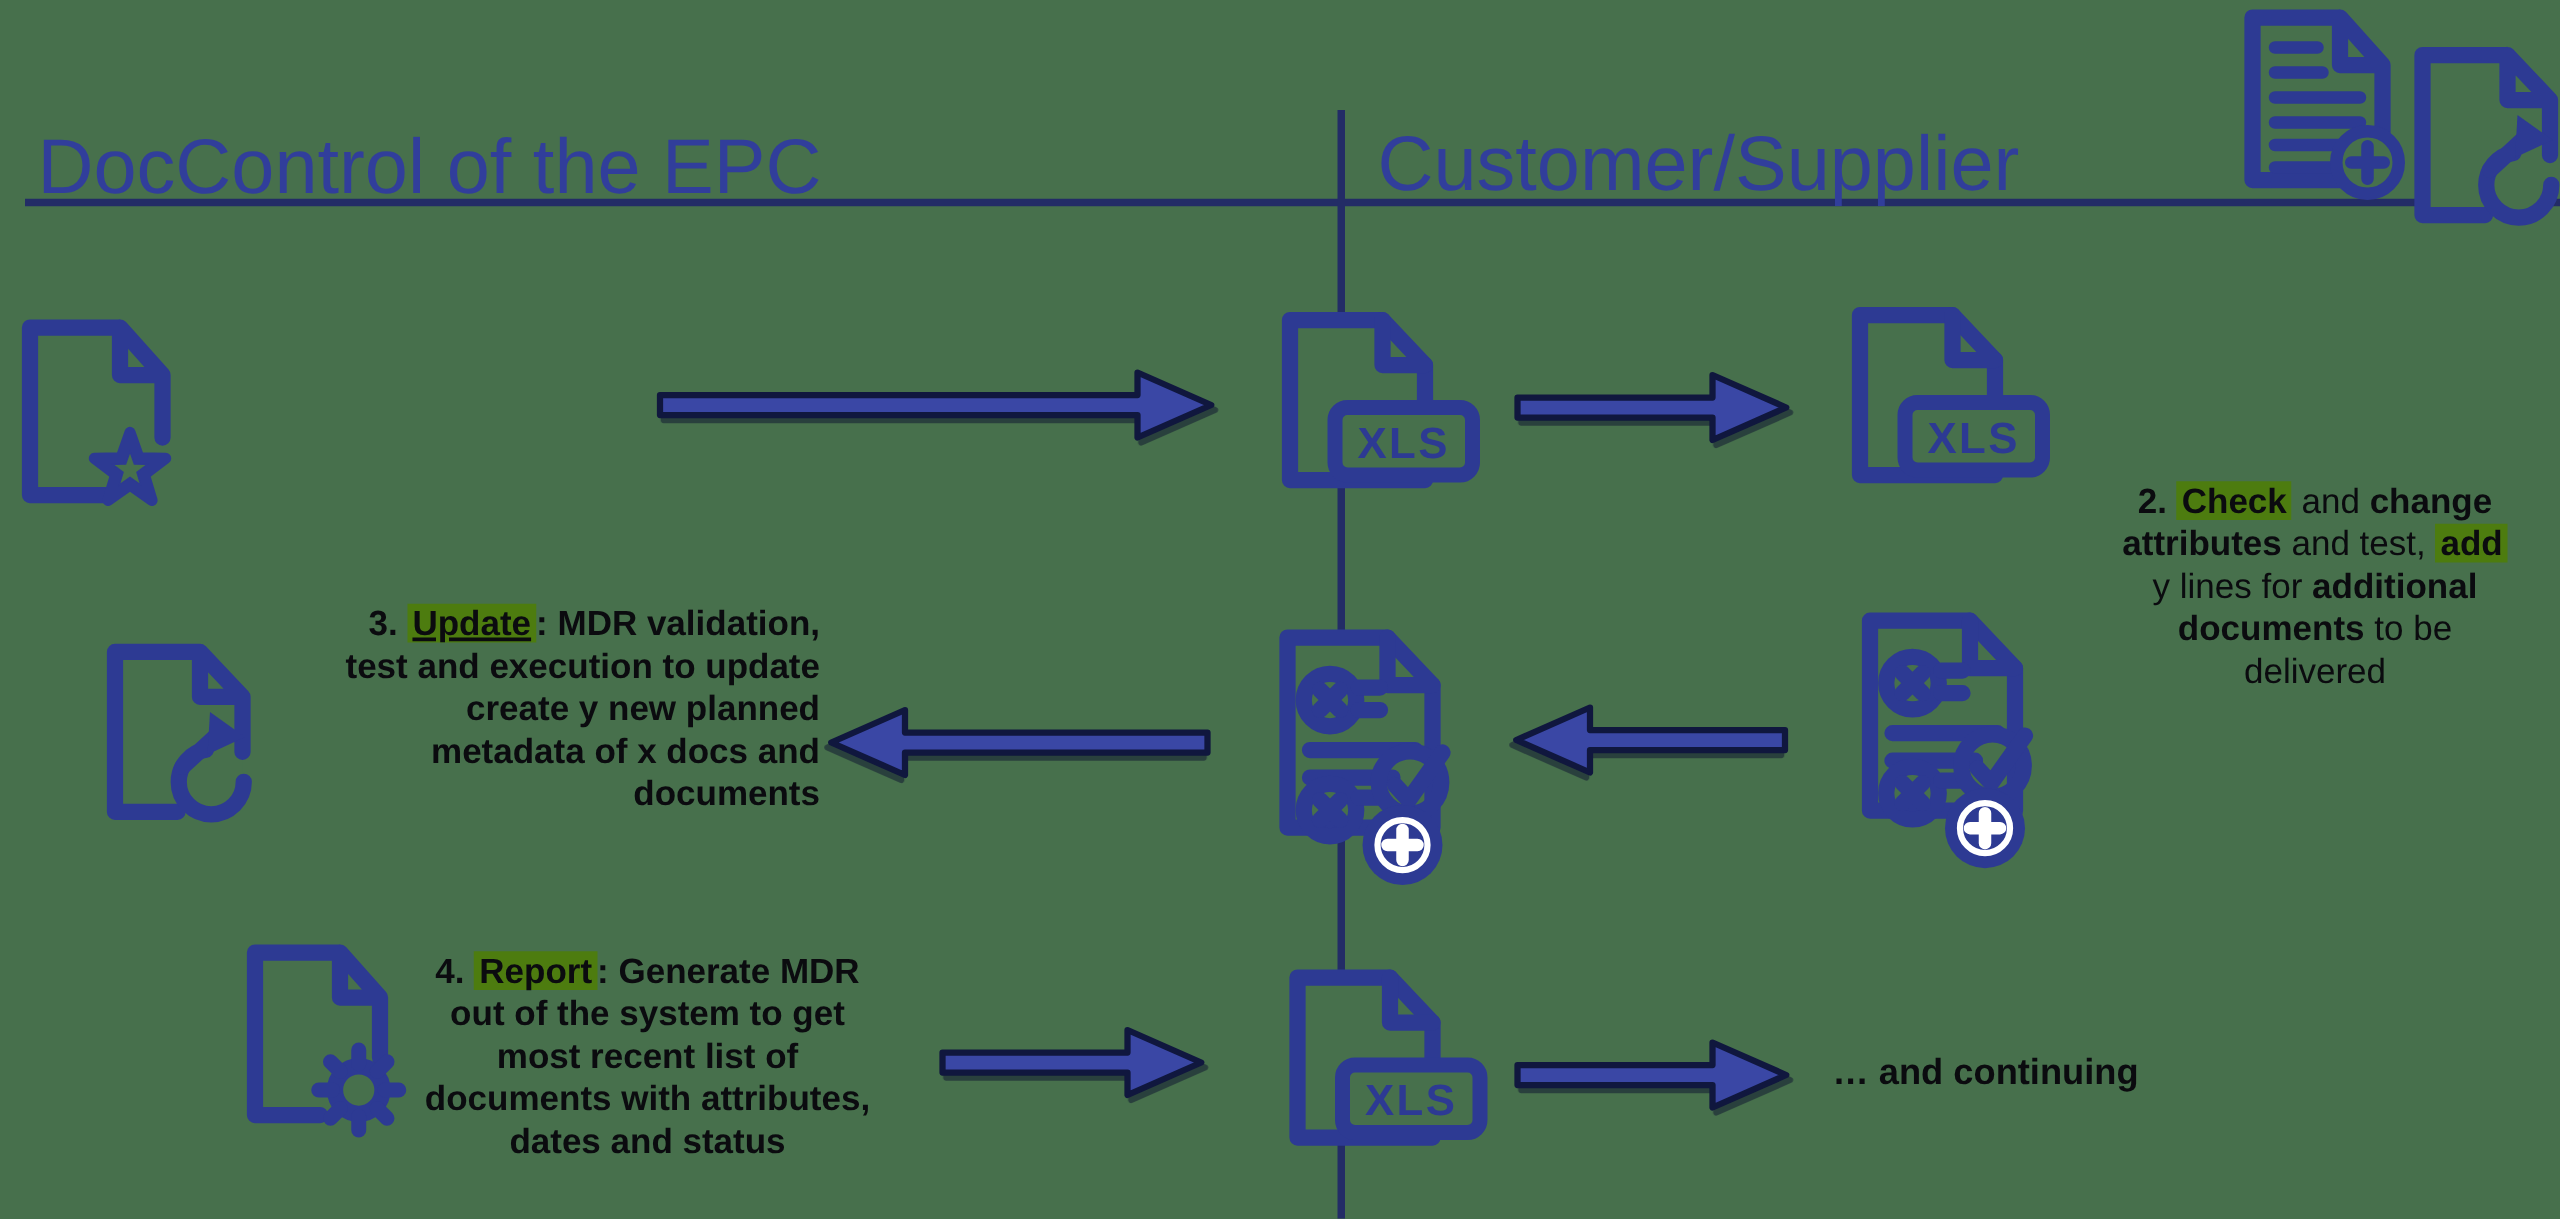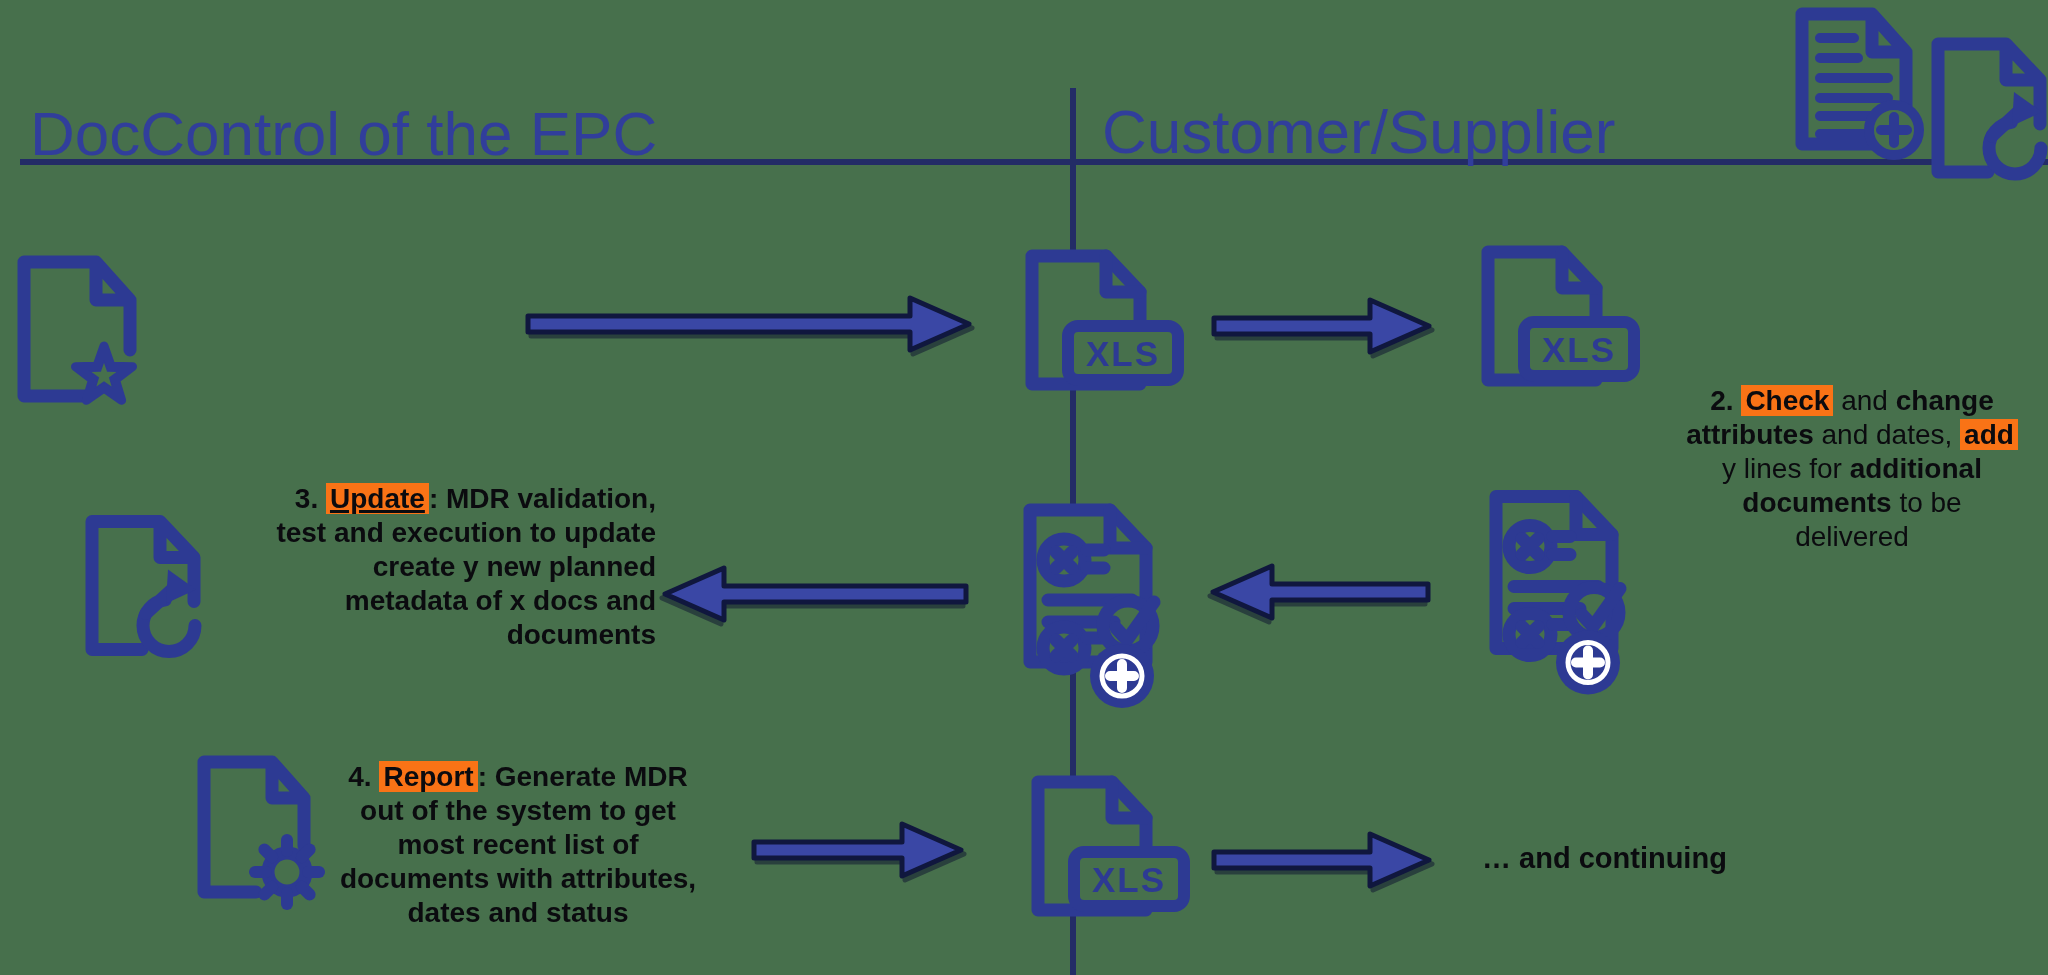--- a/index.html
+++ b/index.html
@@ -28,21 +28,21 @@
   
   .arrow{z-index:2;filter:drop-shadow(3px 4px 0 rgba(12,16,45,.5));}
   .arrow path{fill:#3A47A5;stroke:#10173E;stroke-width:5;stroke-linejoin:round;}
   .arrow.left{transform:scaleX(-1);}
   
   .note{
     z-index:2;color:#0B0B0F;font-size:28px;line-height:34px;text-align:center;
   }
   .note .b{font-weight:700;}
   .note.allbold{font-weight:700;}
-  .hl{background:#f97316;padding:0 4px;}
+  .hl{background:#4d7c0f;padding:0 4px;}
   .u{text-decoration:underline;text-decoration-thickness:3px;}
   .xls-text{font-weight:700;font-size:35px;letter-spacing:2px;fill:#2D3A93;}
   .continuing{z-index:2;color:#0B0B0F;font-size:29px;font-weight:700;white-space:nowrap;}
 </style>
 </head>
 <body style="background: rgb(71, 112, 76);">
 
 <div class="abs lane-title" style="left:30px;top:98px;">DocControl of the EPC</div>
 <div class="abs lane-title" style="left:1102px;top:96px;">Customer/Supplier</div>
 
@@ -88,21 +88,21 @@
 
 <svg class="abs icon" style="left:1474px;top:240px;" width="165" height="152" viewBox="0 0 165 152">
   <path class="ic fillbg" d="M14,12 H88 L122,48 V140 H14 Z"></path>
   <path class="ic" d="M88,12 V48 H122"></path>
   <rect class="fillbg" x="50" y="82" width="110" height="54" rx="10" stroke="#2D3A93" stroke-width="12"></rect>
   <text class="xls-text" x="105" y="122" text-anchor="middle">XLS</text>
 </svg>
 
 <div class="abs note" style="left:1652px;top:384px;width:400px;">
     <div><span class="b">2. </span><span class="b hl">Check</span><span> and </span><span class="b">change</span></div>
-    <div><span class="b">attributes</span><span> and dates, </span><span class="b hl">add</span></div>
+    <div><span class="b">attributes</span><span> and test, </span><span class="b hl">add</span></div>
     <div><span>y lines for </span><span class="b">additional</span></div>
     <div><span class="b">documents</span><span> to be</span></div>
     <div><span>delivered</span></div>
   </div>
 
 <svg class="abs icon" style="left:80px;top:508px;" width="128" height="155" viewBox="0 0 128 152">
   <path class="fillbg" d="M12,12 H80 L114,48 V140 H12 Z" stroke="none"></path>
   <path class="ic" d="M12,12 H80 M80,12 V48 H114 M80,12 L114,48 M114,48 V92 M12,12 V140 M12,140 H62"></path>
   <circle class="ic" cx="89" cy="116" r="26" stroke-width="12" stroke-dasharray="118 45" stroke-linecap="butt"></circle>
   <path class="ic" d="M66,104 L92,80" stroke-width="12"></path>
@@ -188,13 +188,13 @@
   <path class="ic fillbg" d="M14,12 H88 L122,48 V140 H14 Z"></path>
   <path class="ic" d="M88,12 V48 H122"></path>
   <rect class="fillbg" x="50" y="82" width="110" height="54" rx="10" stroke="#2D3A93" stroke-width="12"></rect>
   <text class="xls-text" x="105" y="122" text-anchor="middle">XLS</text>
 </svg>
 
 <svg class="abs arrow" style="left:1208px;top:828px;" width="226" height="64" viewBox="0 0 226 64">
   <path d="M6,24 H162 V6 L221,32 L162,58 V40 H6 Z"></path>
 </svg>
 
-<div class="abs continuing" style="left:1466px;top:842px;margin-left:16px;">… and continuing</div>
+<div class="abs continuing" style="left:1466px;top:842px;">… and continuing</div>
 
 </body></html>

